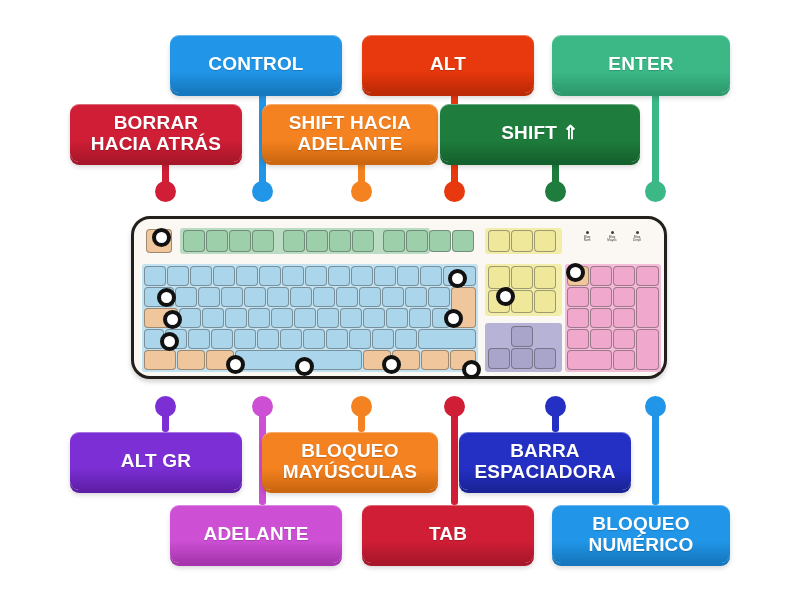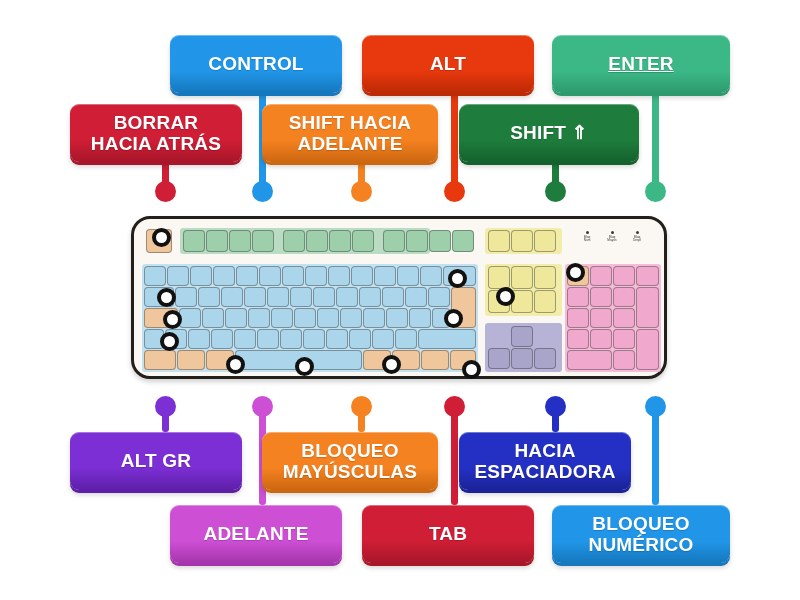--- a/index.html
+++ b/index.html
@@ -278,41 +278,41 @@
       <div class="label-box" style="left: 170px; top: 35px; width: 172px; height: 58px; background: linear-gradient(rgb(33, 150, 232) 0%, rgb(33, 150, 232) 62%, rgb(21, 119, 189) 100%); box-shadow: rgba(255, 255, 255, 0.34) 0px 1px 0px inset, rgb(21, 119, 189) 0px 3px 0px, rgba(0, 0, 0, 0.16) 0px 5px 5px;">
         <span class="txt">CONTROL</span>
       </div>
       <div class="label-box" style="left: 262px; top: 104px; width: 176px; height: 58px; background: linear-gradient(rgb(245, 130, 32) 0%, rgb(245, 130, 32) 62%, rgb(204, 103, 16) 100%); box-shadow: rgba(255, 255, 255, 0.34) 0px 1px 0px inset, rgb(204, 103, 16) 0px 3px 0px, rgba(0, 0, 0, 0.16) 0px 5px 5px;">
         <span class="txt">SHIFT HACIA
 ADELANTE</span>
       </div>
       <div class="label-box" style="left: 362px; top: 35px; width: 172px; height: 58px; background: linear-gradient(rgb(232, 56, 13) 0%, rgb(232, 56, 13) 62%, rgb(188, 42, 6) 100%); box-shadow: rgba(255, 255, 255, 0.34) 0px 1px 0px inset, rgb(188, 42, 6) 0px 3px 0px, rgba(0, 0, 0, 0.16) 0px 5px 5px;">
         <span class="txt">ALT</span>
       </div>
-      <div class="label-box" style="left: 459px; top: 104px; width: 180px; height: 58px; background: linear-gradient(rgb(30, 125, 60) 0%, rgb(30, 125, 60) 62%, rgb(20, 97, 45) 100%); box-shadow: rgba(255, 255, 255, 0.34) 0px 1px 0px inset, rgb(20, 97, 45) 0px 3px 0px, rgba(0, 0, 0, 0.16) 0px 5px 5px;">
+      <div class="label-box" style="left: 440px; top: 104px; width: 200px; height: 58px; background: linear-gradient(rgb(30, 125, 60) 0%, rgb(30, 125, 60) 62%, rgb(20, 97, 45) 100%); box-shadow: rgba(255, 255, 255, 0.34) 0px 1px 0px inset, rgb(20, 97, 45) 0px 3px 0px, rgba(0, 0, 0, 0.16) 0px 5px 5px;">
         <span class="txt">SHIFT ⇑</span>
       </div>
-      <div class="label-box" style="left: 552px; top: 35px; width: 178px; height: 58px; background: linear-gradient(rgb(60, 184, 135) 0%, rgb(60, 184, 135) 62%, rgb(45, 154, 110) 100%); box-shadow: rgba(255, 255, 255, 0.34) 0px 1px 0px inset, rgb(45, 154, 110) 0px 3px 0px, rgba(0, 0, 0, 0.16) 0px 5px 5px; text-decoration: underline;">
+      <div class="label-box" style="left: 552px; top: 35px; width: 178px; height: 58px; background: linear-gradient(rgb(60, 184, 135) 0%, rgb(60, 184, 135) 62%, rgb(45, 154, 110) 100%); box-shadow: rgba(255, 255, 255, 0.34) 0px 1px 0px inset, rgb(45, 154, 110) 0px 3px 0px, rgba(0, 0, 0, 0.16) 0px 5px 5px;">
         <span class="txt">ENTER</span>
       </div>
       <div class="label-box" style="left: 70px; top: 432px; width: 172px; height: 58px; background: linear-gradient(rgb(123, 47, 212) 0%, rgb(123, 47, 212) 62%, rgb(94, 31, 168) 100%); box-shadow: rgba(255, 255, 255, 0.34) 0px 1px 0px inset, rgb(94, 31, 168) 0px 3px 0px, rgba(0, 0, 0, 0.16) 0px 5px 5px;">
         <span class="txt">ALT GR</span>
       </div>
       <div class="label-box" style="left: 170px; top: 505px; width: 172px; height: 58px; background: linear-gradient(rgb(204, 79, 212) 0%, rgb(204, 79, 212) 62%, rgb(166, 53, 173) 100%); box-shadow: rgba(255, 255, 255, 0.34) 0px 1px 0px inset, rgb(166, 53, 173) 0px 3px 0px, rgba(0, 0, 0, 0.16) 0px 5px 5px;">
         <span class="txt">ADELANTE</span>
       </div>
       <div class="label-box" style="left: 262px; top: 432px; width: 176px; height: 58px; background: linear-gradient(rgb(245, 130, 32) 0%, rgb(245, 130, 32) 62%, rgb(204, 103, 16) 100%); box-shadow: rgba(255, 255, 255, 0.34) 0px 1px 0px inset, rgb(204, 103, 16) 0px 3px 0px, rgba(0, 0, 0, 0.16) 0px 5px 5px;">
         <span class="txt">BLOQUEO
 MAYÚSCULAS</span>
       </div>
       <div class="label-box" style="left: 362px; top: 505px; width: 172px; height: 58px; background: linear-gradient(rgb(207, 30, 53) 0%, rgb(207, 30, 53) 62%, rgb(168, 22, 42) 100%); box-shadow: rgba(255, 255, 255, 0.34) 0px 1px 0px inset, rgb(168, 22, 42) 0px 3px 0px, rgba(0, 0, 0, 0.16) 0px 5px 5px;">
         <span class="txt">TAB</span>
       </div>
       <div class="label-box" style="left: 459px; top: 432px; width: 172px; height: 58px; background: linear-gradient(rgb(36, 48, 196) 0%, rgb(36, 48, 196) 62%, rgb(26, 35, 151) 100%); box-shadow: rgba(255, 255, 255, 0.34) 0px 1px 0px inset, rgb(26, 35, 151) 0px 3px 0px, rgba(0, 0, 0, 0.16) 0px 5px 5px;">
-        <span class="txt">HACIA
+        <span class="txt">BARRA
 ESPACIADORA</span>
       </div>
       <div class="label-box" style="left: 552px; top: 505px; width: 178px; height: 58px; background: linear-gradient(rgb(33, 150, 232) 0%, rgb(33, 150, 232) 62%, rgb(21, 119, 189) 100%); box-shadow: rgba(255, 255, 255, 0.34) 0px 1px 0px inset, rgb(21, 119, 189) 0px 3px 0px, rgba(0, 0, 0, 0.16) 0px 5px 5px;">
         <span class="txt">BLOQUEO
 NUMÉRICO</span>
       </div>
     </div>
 
 </div>
 

